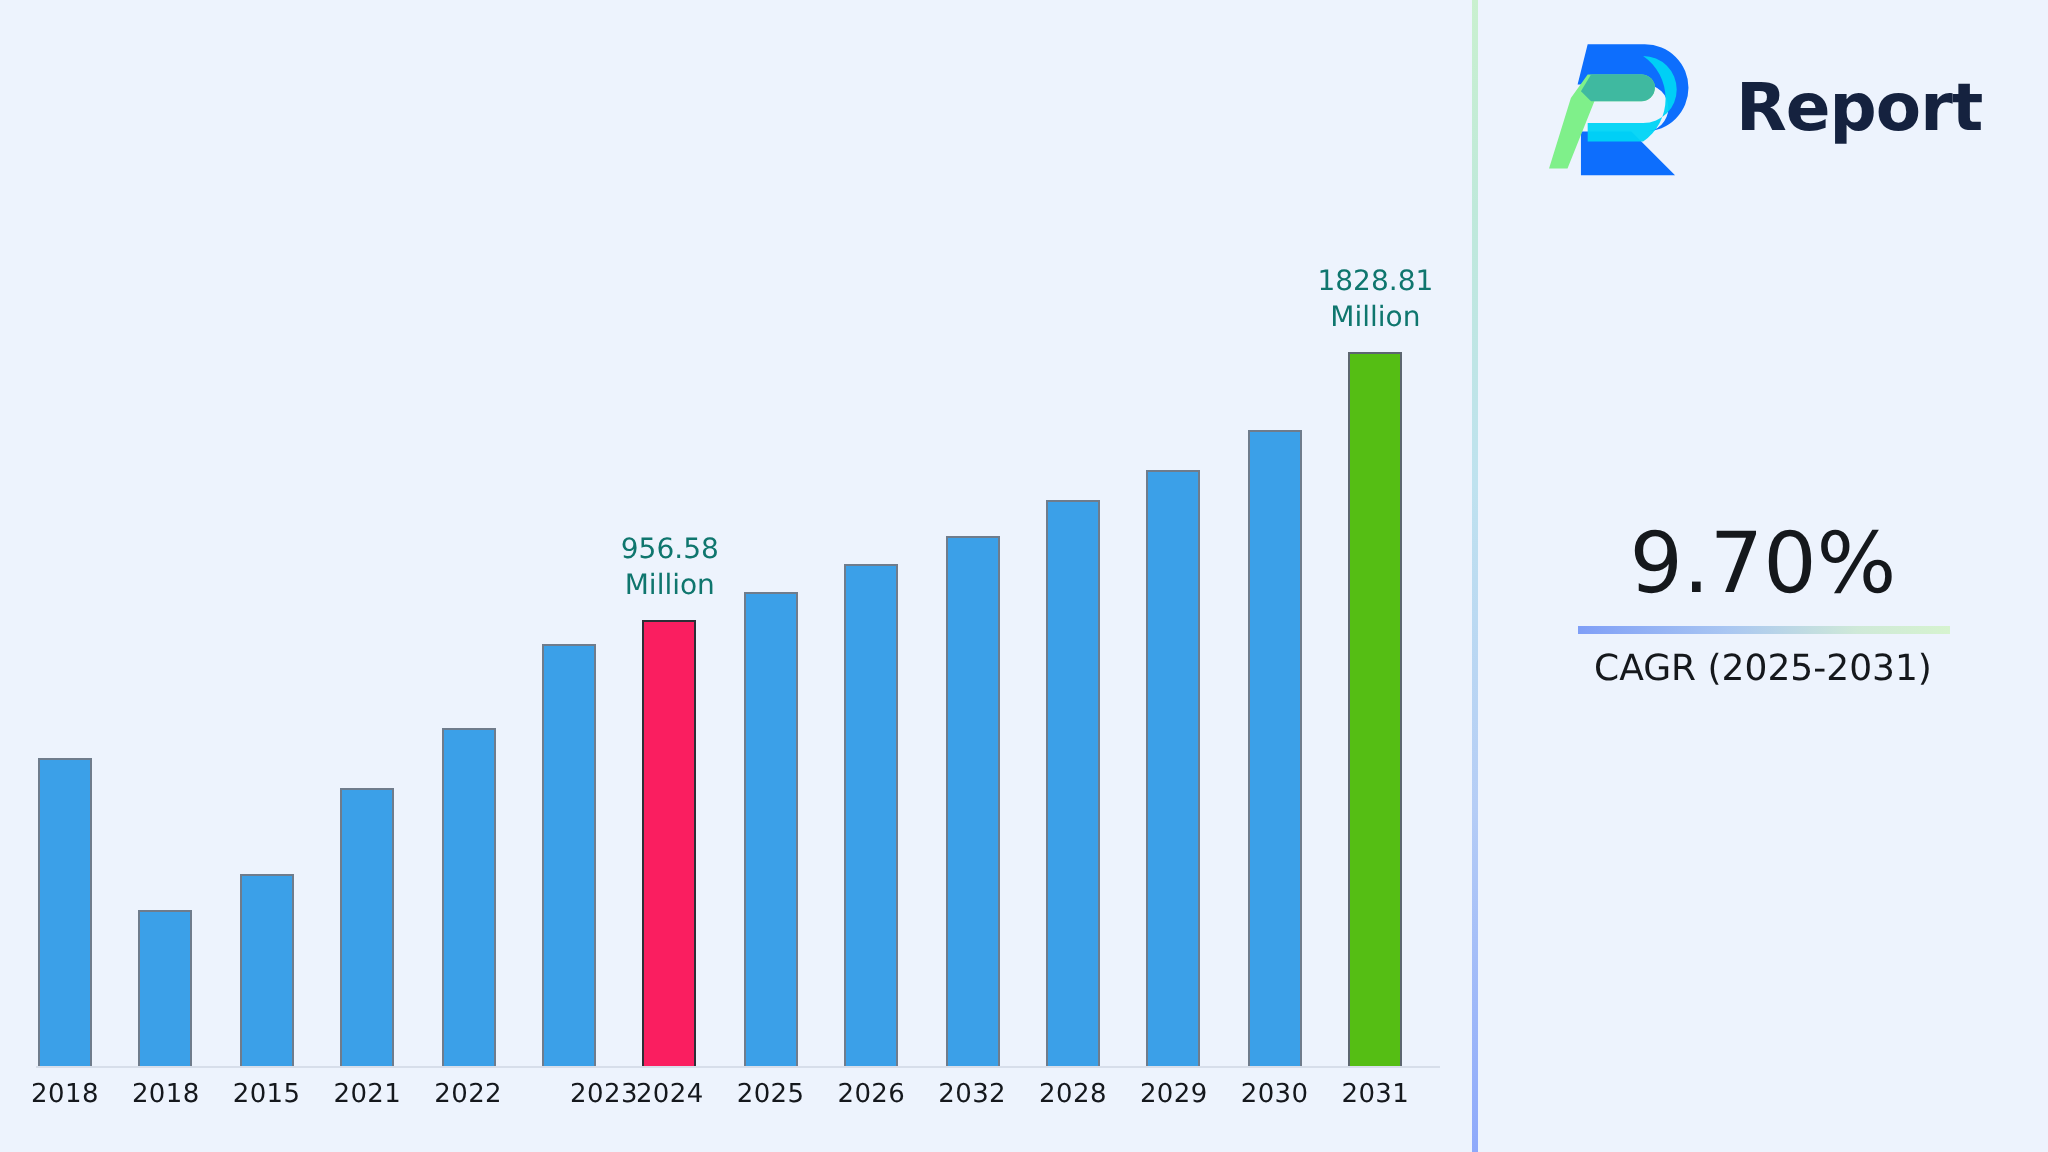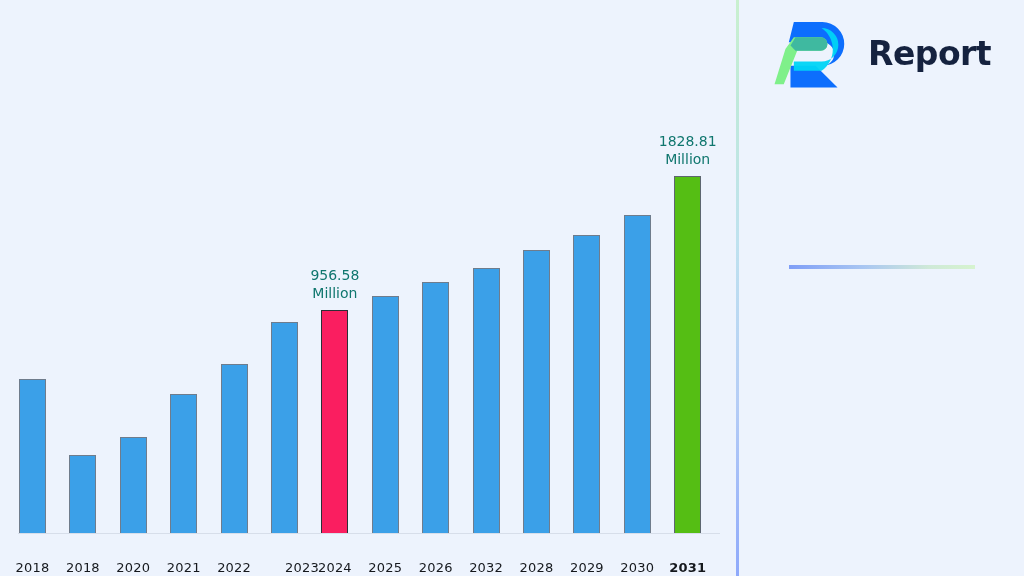--- a/index.html
+++ b/index.html
@@ -42,21 +42,21 @@
   .bar.highlight-forecast { background:#55be14; border-color:#5d6670; }
 
   .bar-value {
     position:absolute; text-align:center;
     font-size:14px; line-height:18px; color:#0f766e;
     white-space:pre-line; width:120px;
   }
 
   .x-tick {
     position:absolute; top:540px; width:60px; text-align:center;
-    font-size:13px; color:#15181d; letter-spacing:0.2px;margin-top:20px;
+    font-size:13px; color:#15181d; letter-spacing:0.2px;
   }
 
   
   #divider {
     position:absolute; left:736px; top:0; width:3px; height:576px;
     background:linear-gradient(180deg,#c9f0cf 0%,#bfe9da 18%,#bfe2ef 42%,#b5cdf6 70%,#8ea9fb 100%);
   }
 
   
   #right-panel {
@@ -94,21 +94,21 @@
 
 
     <div id="plot">
       <div id="baseline"></div>
 
     <div class="bar" style="left: 19px; width: 27px; height: 154px;"></div>
         <div class="x-tick" style="left: 2.5px;">2018</div>
         <div class="bar" style="left: 69.4px; width: 27px; height: 78px;"></div>
         <div class="x-tick" style="left: 52.9px;">2018</div>
         <div class="bar" style="left: 119.8px; width: 27px; height: 96px;"></div>
-        <div class="x-tick" style="left: 103.3px;">2020</div>
+        <div class="x-tick" style="left: 103.3px;">2015</div>
         <div class="bar" style="left: 170.2px; width: 27px; height: 139px;"></div>
         <div class="x-tick" style="left: 153.7px;">2021</div>
         <div class="bar" style="left: 220.6px; width: 27px; height: 169px;"></div>
         <div class="x-tick" style="left: 204.1px;">2022</div>
         <div class="bar" style="left: 271px; width: 27px; height: 211px;"></div>
         <div class="x-tick" style="left: 272px;">2023</div>
         <div class="bar highlight-current" style="left: 321.4px; width: 27px; height: 223px;"></div>
         <div class="bar-value" style="left: 274.9px; top: 266px;">956.58
 Million</div>
         <div class="x-tick" style="left: 304.9px;">2024</div>
@@ -120,21 +120,21 @@
         <div class="x-tick" style="left: 456.1px;">2032</div>
         <div class="bar" style="left: 523px; width: 27px; height: 283px;"></div>
         <div class="x-tick" style="left: 506.5px;">2028</div>
         <div class="bar" style="left: 573.4px; width: 27px; height: 298px;"></div>
         <div class="x-tick" style="left: 556.9px;">2029</div>
         <div class="bar" style="left: 623.8px; width: 27px; height: 318px;"></div>
         <div class="x-tick" style="left: 607.3px;">2030</div>
         <div class="bar highlight-forecast" style="left: 674.2px; width: 27px; height: 357px;"></div>
         <div class="bar-value" style="left: 627.7px; top: 132px;">1828.81
 Million</div>
-        <div class="x-tick" style="left: 657.7px; font-weight: bold;">2031</div>
+        <div class="x-tick" style="left: 657.7px;">2031</div>
       </div>
   </div>
 
   <div id="divider"></div>
 
   <div id="right-panel">
 
     <div id="logo">
       <span id="logo-mark">
         <svg viewBox="0 0 100 100" width="84" height="84" aria-hidden="true">
@@ -147,16 +147,18 @@
 
           <path d="M28 30 H58 A8 8 0 0 1 58 46 H28 L22 40 Z" fill="#3fb9a0"></path>
         </svg>
       </span>
       <span id="logo-text">
         <span>Report</span><br>
       </span>
     </div>
 
     <div id="cagr-block">
+      <div id="cagr-value">9.70%</div>
       <div id="cagr-rule"></div>
+      <div id="cagr-label">CAGR (2025-2031)</div>
     </div>
   </div>
 </div>
 
 </body></html>

